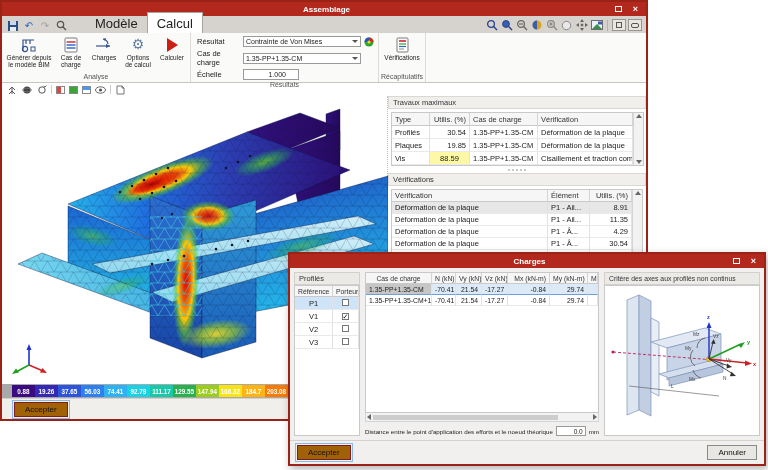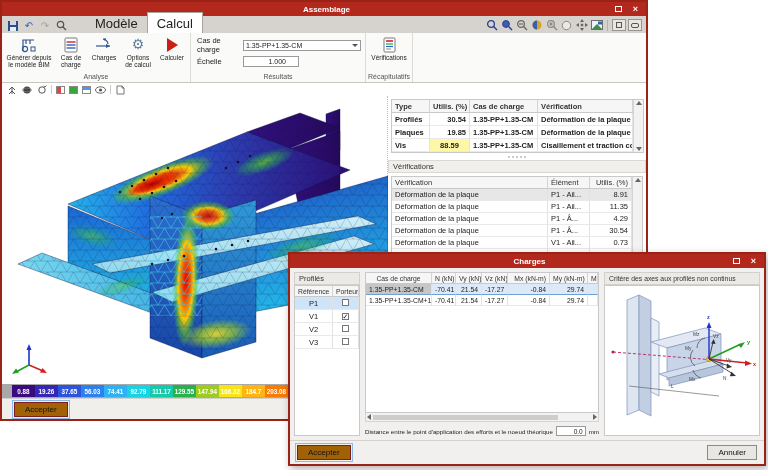--- a/index.html
+++ b/index.html
@@ -58,21 +58,21 @@
   .vt-sep { width:1px; height:9px; background:#ccc; }
   .vt-panel { width:9px; height:8px; border:1px solid #888; }
 
   .client { flex:1; display:flex; min-height:0; }
   .viewport { width:386px; position:relative; border-right:1px dotted #c0c0c0; background:#fff; }
   .axes-triad { position:absolute; left:8px; bottom:4px; }
 
   .rightpanel { flex:1; display:flex; flex-direction:column; font-size:8px; min-width:0; background:#fff; }
   .caption { height:13px; background:#f0efec; border:1px solid #dbd8d4; font-size:7.5px; color:#333;
     display:flex; align-items:center; padding-left:4px; flex:0 0 auto; }
-  .tblwrap { margin:3px 2px 0 3px; border:1px solid #c9c9c9; display:flex; flex:0 0 auto;font-weight:bold; }
+  .tblwrap { margin:3px 2px 0 3px; border:1px solid #c9c9c9; display:flex; flex:0 0 auto; }
   .tbl { flex:1; min-width:0; }
   .trow { display:flex; }
   .tc { border-right:1px solid #e2e2e2; border-bottom:1px solid #e9e9e9; padding:1.5px 3px;
     white-space:nowrap; overflow:hidden; font-size:7.5px; color:#222; }
   .th .tc { background:#f6f6f6; border-right:1px solid #d4d4d4; border-bottom:1px solid #c9c9c9; color:#333; }
   .num { text-align:right; }
   .hl-yellow { background:#fdf8a6;text-align:center; }
   .row-sel { background:#e7e7e7; }
   .sb { width:10px; background:#f2f2f2; border-left:1px solid #d4d4d4; display:flex;
     flex-direction:column; align-items:center; justify-content:space-between; padding:1px 0; }
@@ -265,20 +265,35 @@
                 <span class="play"></span>
               </span>
             <span>Calculer</span>
           </div>
         </div>
         <div class="rgroup-label">Analyse</div>
       </div>
 
       <div class="rgroup">
         <div class="rfields">
+          <div class="rfield">
+            <span class="flabel">Résultat</span>
+            <span class="combo">
+              <span class="cval">Contrainte de Von Mises</span>
+              <span class="caret"></span>
+            </span>
+            <span style="margin-left:3px; display:flex;">
+              <svg width="10" height="10">
+                  <circle cx="5" cy="5" r="4.5" fill="#2aa52a"></circle>
+                  <path d="M5,5 L5,0.5 A4.5,4.5 0 0 1 9.5,5 Z" fill="#d42a1e"></path>
+                  <path d="M5,5 L0.5,5 A4.5,4.5 0 0 1 5,0.5 Z" fill="#2a52c8"></path>
+                  <circle cx="5" cy="5" r="1.6" fill="#f4d814"></circle>
+                </svg>
+            </span>
+          </div>
           <div class="rfield">
             <span class="flabel">Cas de charge</span>
             <span class="combo">
               <span class="cval">1.35-PP+1.35-CM</span>
               <span class="caret"></span>
             </span>
           </div>
           <div class="rfield">
             <span class="flabel">Échelle</span>
             <span class="num-input">1.000</span>
@@ -514,20 +529,21 @@
             <path d="M19,2 L16.5,8 L21.5,8 Z" fill="#2233cc"></path>
             <line x1="19" y1="23" x2="6" y2="30" stroke="#1f9e1f" stroke-width="1.6"></line>
             <path d="M2,32 L9,30.5 L6,26.5 Z" fill="#1f9e1f"></path>
             <line x1="19" y1="23" x2="33" y2="29" stroke="#cc2222" stroke-width="1.6"></line>
             <path d="M37,31 L30,30.5 L32.5,26 Z" fill="#cc2222"></path>
           </svg>
         </span>
       </div>
 
       <div class="rightpanel">
+        <div class="caption">Travaux maximaux</div>
         <div class="tblwrap">
           <div class="tbl">
             <div class="trow th">
               <div class="tc" style="width:38px">Type</div>
               <div class="tc num" style="width:40px">Utilis. (%)</div>
               <div class="tc" style="width:68px">Cas de charge</div>
               <div class="tc" style="flex:1">Vérification</div>
             </div>
             <div class="trow">
               <div class="tc" style="width:38px">Profilés</div>

